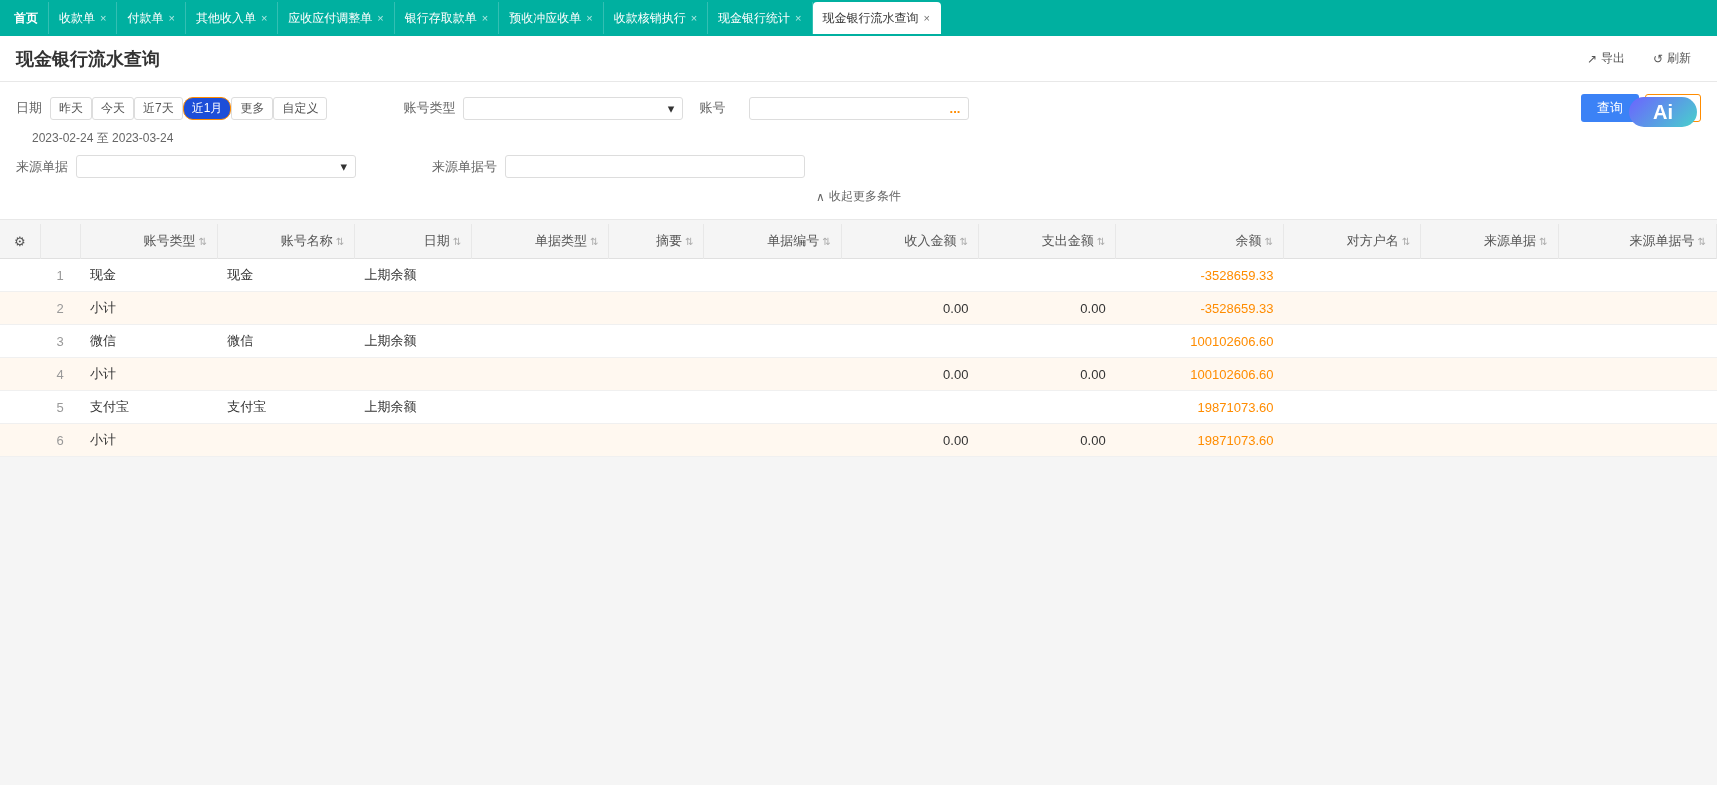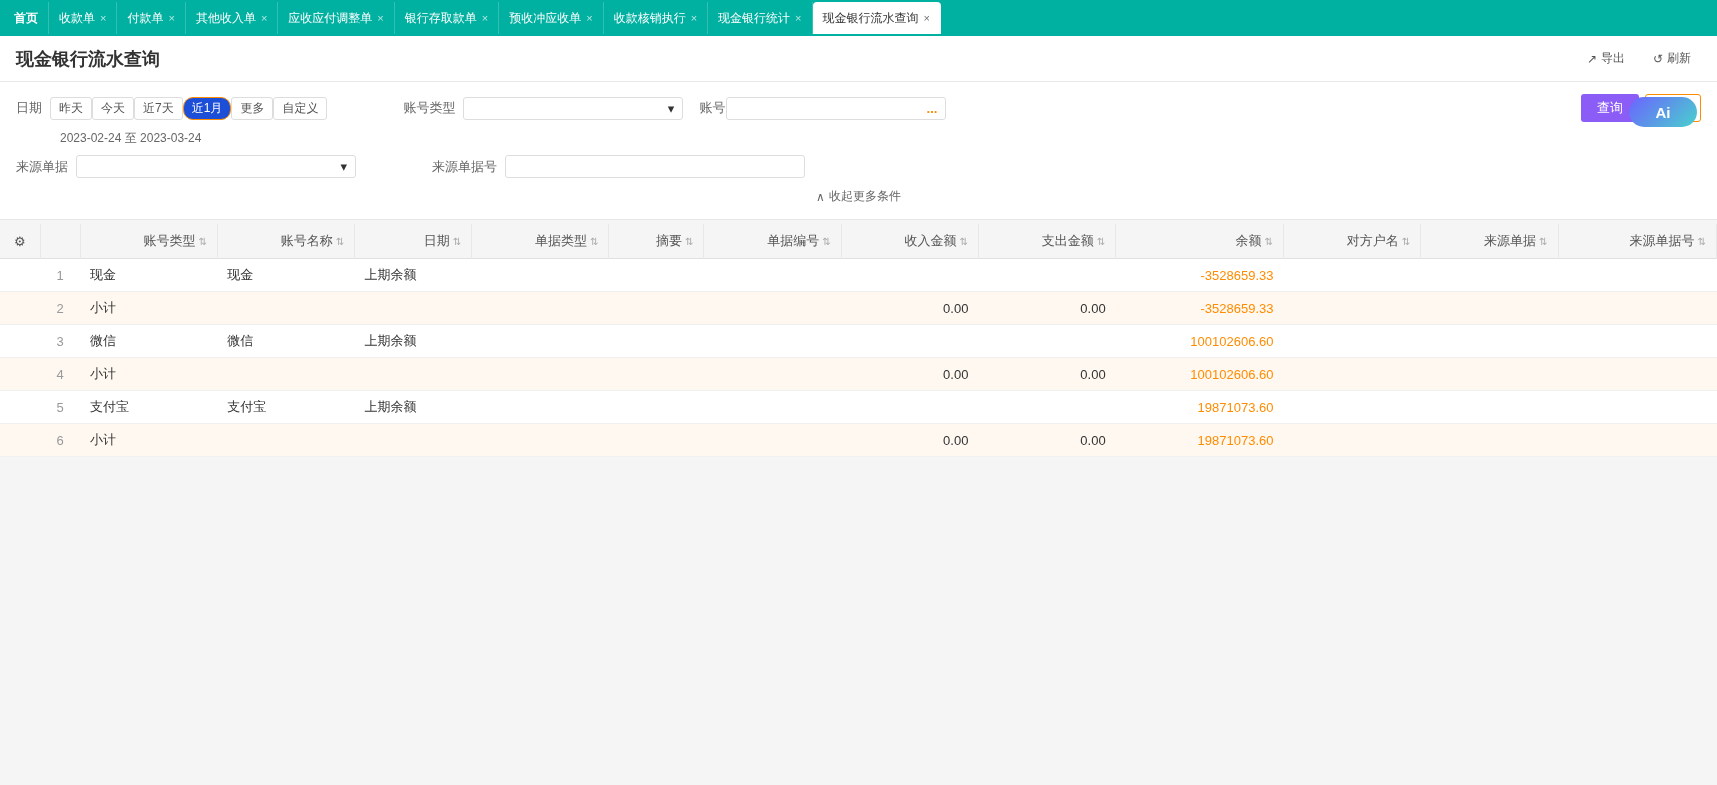--- a/index.html
+++ b/index.html
@@ -131,21 +131,21 @@
       display: flex;
       align-items: center;
       gap: 4px;
       border: 1px solid #ddd;
       border-radius: 3px;
       padding: 3px 8px;
       min-width: 200px;
       background: #fff;
     }
     .query-btn {
-      background: #8b5cf6;
+      background: #3b82f6;
       color: #fff;
       border: none;
       border-radius: 3px;
       padding: 5px 16px;
       cursor: pointer;
       font-size: 13px;
     }
     .settings-btn {
       background: #fff;
       color: #ff8c00;
@@ -217,21 +217,21 @@
       top: 97px;
       width: 68px;
       height: 30px;
       background: linear-gradient(135deg, #6c63ff, #48d1cc);
       border-radius: 15px;
       display: flex;
       align-items: center;
       justify-content: center;
       color: #fff;
       font-weight: bold;
-      font-size: 15px;
+      font-size: 20px;
       cursor: pointer;
     }
   </style>
 </head>
 <body>
 
 <nav class="top-nav">
   <div class="nav-tab home">
     <span>首页</span>
   </div>
@@ -303,35 +303,35 @@
     </div>
 
     <div style="display:flex;align-items:center;gap:8px;margin-left:60px;">
       <span class="filter-label">账号类型</span>
       <div class="filter-select" style="min-width:220px;">
         <span></span>
         <span>▾</span>
       </div>
     </div>
 
-    <div style="display:flex;align-items:center;gap:1px;">
+    <div style="display:flex;align-items:center;gap:24px;">
       <span class="filter-label">账号</span>
       <div class="account-input-area" style="min-width:220px;">
         <span style="flex:1;"></span>
         <span style="color:#ff8c00;font-weight:bold;">...</span>
       </div>
     </div>
 
     <div style="display:flex;gap:6px;align-items:center;margin-left:auto;">
       <button class="query-btn">查询</button>
       <button class="settings-btn">设置</button>
     </div>
   </div>
 
-  <div style="margin-left:44px;margin-bottom:8px;">
+  <div style="margin-left:16px;margin-bottom:8px;">
     <span class="date-range">2023-02-24 至 2023-03-24</span>
   </div>
 
   <div class="filter-row" style="margin-bottom:4px;">
     <div style="display:flex;align-items:center;gap:8px;">
       <span class="filter-label">来源单据</span>
       <div class="filter-select" style="min-width:280px;">
         <span></span>
         <span>▾</span>
       </div>

